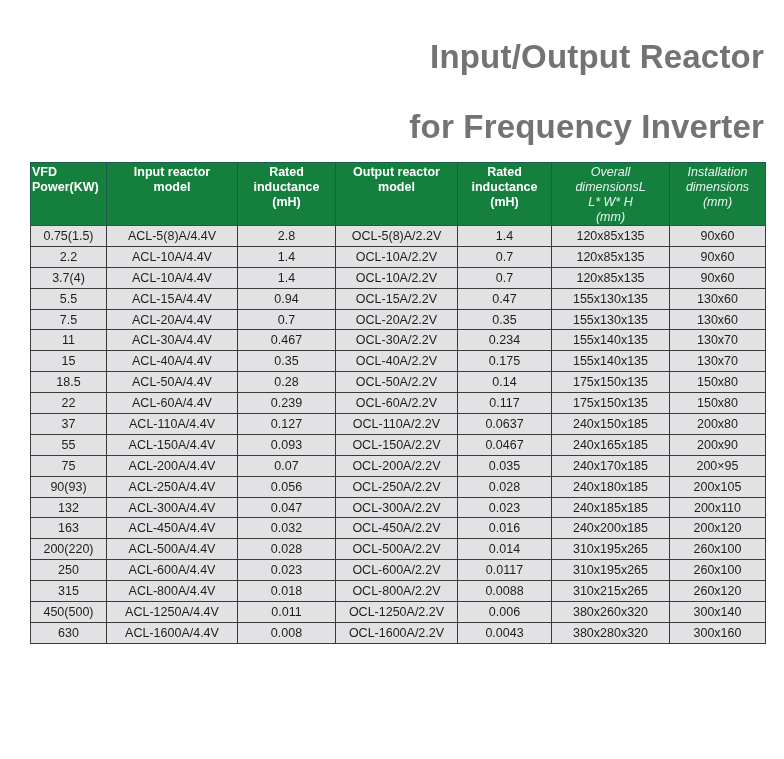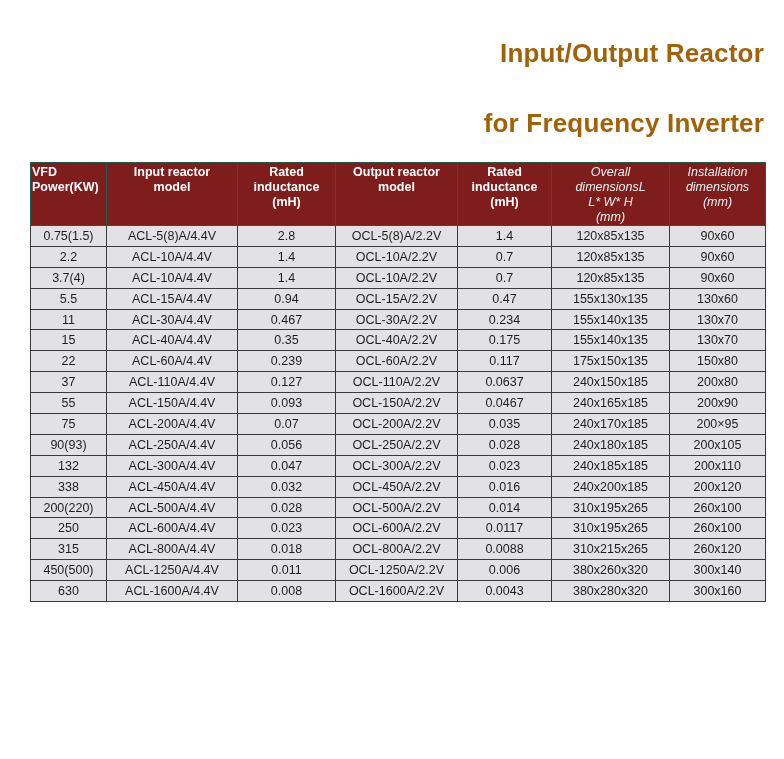--- a/index.html
+++ b/index.html
@@ -3,33 +3,33 @@
 <meta charset="utf-8">
 <style>
   html, body { margin: 0; padding: 0; }
   body {
     width: 784px; height: 759px; background: #ffffff;
     position: relative; overflow: hidden;
     font-family: "Liberation Sans", sans-serif;
   }
   .title {
     position: absolute; right: 20px;
-    color: #a16207; font-weight: bold; font-size: 26px;
+    color: #737373; font-weight: bold; font-size: 33px;
     letter-spacing: 0.2px; white-space: nowrap;
     font-family: "Liberation Sans", sans-serif;
   }
   .title.t1 { top: 38px; }
   .title.t2 { top: 108px; }
   table.spec {
     position: absolute; left: 30px; top: 162px;
     width: 735px; border-collapse: collapse; table-layout: fixed;
     font-family: "Liberation Sans", sans-serif;
   }
   table.spec th {
-    background: #7f1d1d; color: #ffffff; font-weight: bold;
+    background: #15803d; color: #ffffff; font-weight: bold;
     font-size: 12.5px; line-height: 15px; vertical-align: top;
     padding: 2px 2px 0 2px; height: 55px; border: 1px solid #1d5a50;
     text-align: center;
   }
   table.spec th.left { text-align: left; padding-left: 1px; }
   table.spec th.light { font-weight: normal; color: #e6f4f1; font-style: italic; }
   table.spec td {
     background: #e2e2e4; color: #1e1e1e; font-size: 12.5px;
     text-align: center; height: 19.9px; padding: 0;
     border: 1px solid #3a3a3a; white-space: nowrap;
@@ -121,38 +121,56 @@
       <tr>
         <td>5.5</td>
         <td>ACL-15A/4.4V</td>
         <td>0.94</td>
         <td>OCL-15A/2.2V</td>
         <td>0.47</td>
         <td>155x130x135</td>
         <td>130x60</td>
       </tr>
       <tr>
+        <td>7.5</td>
+        <td>ACL-20A/4.4V</td>
+        <td>0.7</td>
+        <td>OCL-20A/2.2V</td>
+        <td>0.35</td>
+        <td>155x130x135</td>
+        <td>130x60</td>
+      </tr>
+      <tr>
         <td>11</td>
         <td>ACL-30A/4.4V</td>
         <td>0.467</td>
         <td>OCL-30A/2.2V</td>
         <td>0.234</td>
         <td>155x140x135</td>
         <td>130x70</td>
       </tr>
       <tr>
         <td>15</td>
         <td>ACL-40A/4.4V</td>
         <td>0.35</td>
         <td>OCL-40A/2.2V</td>
         <td>0.175</td>
         <td>155x140x135</td>
         <td>130x70</td>
       </tr>
       <tr>
+        <td>18.5</td>
+        <td>ACL-50A/4.4V</td>
+        <td>0.28</td>
+        <td>OCL-50A/2.2V</td>
+        <td>0.14</td>
+        <td>175x150x135</td>
+        <td>150x80</td>
+      </tr>
+      <tr>
         <td>22</td>
         <td>ACL-60A/4.4V</td>
         <td>0.239</td>
         <td>OCL-60A/2.2V</td>
         <td>0.117</td>
         <td>175x150x135</td>
         <td>150x80</td>
       </tr>
       <tr>
         <td>37</td>
@@ -193,21 +211,21 @@
       <tr>
         <td>132</td>
         <td>ACL-300A/4.4V</td>
         <td>0.047</td>
         <td>OCL-300A/2.2V</td>
         <td>0.023</td>
         <td>240x185x185</td>
         <td>200x110</td>
       </tr>
       <tr>
-        <td>338</td>
+        <td>163</td>
         <td>ACL-450A/4.4V</td>
         <td>0.032</td>
         <td>OCL-450A/2.2V</td>
         <td>0.016</td>
         <td>240x200x185</td>
         <td>200x120</td>
       </tr>
       <tr>
         <td>200(220)</td>
         <td>ACL-500A/4.4V</td>

